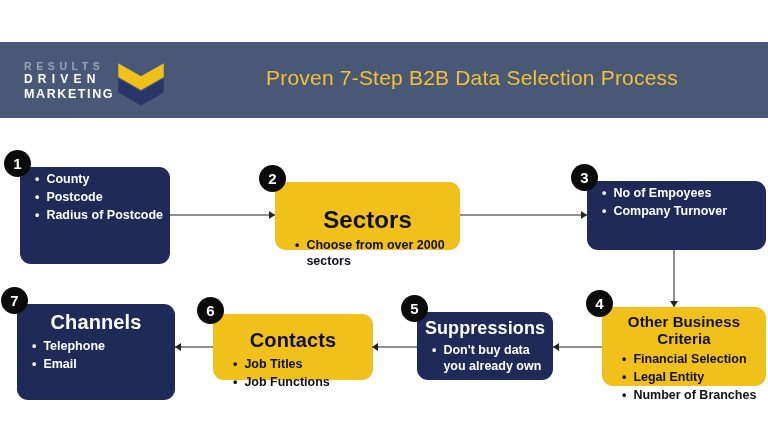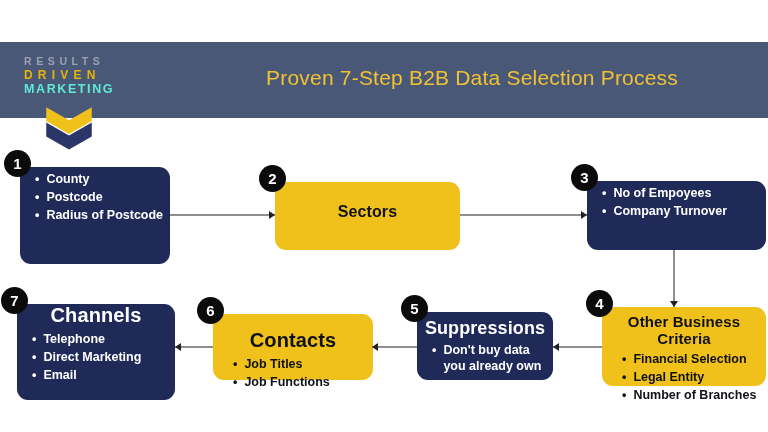--- a/index.html
+++ b/index.html
@@ -2,51 +2,51 @@
 <html style="--navy: #1f2a58; --yellow: #f0c11b; --header_bg: #4a5878; --title_gold: #f1c232; --circle: #0b0b0b; --line: #8f8f8f; --arrow: #222222; --logo_gray: #9aa1b3; --logo_navy: #232e60;"><head>
 <meta charset="utf-8">
 <style>
   html,body{margin:0;padding:0;background:#e8e8e8;}
   .canvas{
     position:relative;width:768px;height:432px;background:#ffffff;
     font-family:"Liberation Sans",sans-serif;overflow:hidden;margin:0 auto;
   }
   
   .header-band{position:absolute;left:0;top:42px;width:768px;height:76px;background:var(--header_bg,#4a5878);}
-  .logo{position:absolute;left:24px;top:13px;display:flex;align-items:center;gap:1px;flex-direction:column;}
+  .logo{position:absolute;left:24px;top:13px;display:flex;align-items:center;gap:1px;}
   .logo-text{display:flex;flex-direction:column;line-height:1.22;}
   .logo-l1{font-size:10.5px;font-weight:700;letter-spacing:4.6px;color:#9aa1b3;}
-  .logo-l2{font-size:12px;font-weight:800;letter-spacing:5.2px;color:#eab308;}
-  .logo-l3{font-size:12.5px;font-weight:800;letter-spacing:1.6px;color:#5eead4;}
+  .logo-l2{font-size:12px;font-weight:800;letter-spacing:5.2px;color:#ffffff;}
+  .logo-l3{font-size:12.5px;font-weight:800;letter-spacing:1.6px;color:#ffffff;}
   .logo-mark{width:52px;height:52px;flex:0 0 auto;}
   .header-title{
     position:absolute;left:180px;right:4px;top:24px;text-align:center;
     font-size:21px;font-weight:400;color:var(--title_gold,#f1c232);letter-spacing:.2px;
   }
   
   .box{position:absolute;border-radius:11px;box-sizing:border-box;}
   .box.navy{background:var(--navy,#1f2a58);color:#ffffff;}
   .box.yellow{background:var(--yellow,#f0c11b);color:#101018;}
   .badge{
     position:absolute;left:-16px;top:-17px;width:27px;height:27px;border-radius:50%;
     background:var(--circle,#0b0b0b);color:#ffffff;display:flex;align-items:center;justify-content:center;
     font-size:15px;font-weight:700;
   }
   .box-title{font-weight:700;text-align:center;letter-spacing:.1px;}
   .bullets{list-style:none;margin:4px 0 0;padding:0 6px 0 15px;font-size:12.5px;font-weight:700;line-height:1.42;}
   .yellow .bullets{padding-left:20px;}
   .bullets li{display:flex;align-items:flex-start;}
   .bullets li::before{content:"\2022";margin-right:7px;}
   .s1{left:20px;top:167px;width:150px;height:97px;}   .s1 .box-title{font-size:20px;padding-top:8px;}
-  .s2{left:275px;top:182px;width:185px;height:68px;}  .s2 .box-title{font-size:16px;padding-top:21px;}
+  .s2{left:275px;top:182px;width:185px;height:68px;}  .s2 .box-title{font-size:24px;padding-top:12px;margin-top:12px;}
   .s3{left:587px;top:181px;width:179px;height:69px;}  .s3 .box-title{font-size:18px;padding-top:7px;}
   .s4{left:602px;top:307px;width:164px;height:79px;}  .s4 .box-title{font-size:15px;padding-top:6px;}
   .s5{left:417px;top:312px;width:136px;height:68px;}  .s5 .box-title{font-size:18px;padding-top:6px;}
   .s6{left:213px;top:314px;width:160px;height:66px;}  .s6 .box-title{font-size:20px;padding-top:15px;}
-  .s7{left:17px;top:304px;width:158px;height:96px;}   .s7 .box-title{font-size:20px;padding-top:0;}
+  .s7{left:17px;top:304px;width:158px;height:96px;}   .s7 .box-title{font-size:20px;padding-top:7px;}
   .s2 .bullets,.s5 .bullets{margin-top:3px;line-height:1.3;}
   
   .line-h{position:absolute;height:2px;background:var(--line,#8f8f8f);}
   .line-v{position:absolute;width:2px;background:var(--line,#8f8f8f);}
   .arrow-right{position:absolute;width:0;height:0;border-top:4px solid transparent;border-bottom:4px solid transparent;border-left:6px solid var(--arrow,#222);}
   .arrow-left{position:absolute;width:0;height:0;border-top:4px solid transparent;border-bottom:4px solid transparent;border-right:6px solid var(--arrow,#222);}
   .arrow-down{position:absolute;width:0;height:0;border-left:4px solid transparent;border-right:4px solid transparent;border-top:6px solid var(--arrow,#222);}
 </style>
 </head>
 <body>
@@ -73,20 +73,23 @@
     <ul class="bullets">
         <li>County</li>
         <li>Postcode</li>
         <li>Radius of Postcode</li>
       </ul>
   </div>
 
   <div class="box yellow s2">
     <div class="badge">2</div>
     <div class="box-title">Sectors</div>
+    <ul class="bullets">
+        <li>Choose from over 2000 sectors</li>
+      </ul>
   </div>
 
   <div class="box navy s3">
     <div class="badge">3</div>
     <ul class="bullets">
         <li>No of Empoyees</li>
         <li>Company Turnover</li>
       </ul>
   </div>
 
@@ -115,21 +118,20 @@
         <li>Job Titles</li>
         <li>Job Functions</li>
       </ul>
   </div>
 
   <div class="box navy s7">
     <div class="badge">7</div>
     <div class="box-title">Channels</div>
     <ul class="bullets">
         <li>Telephone</li>
-        <li>Direct Marketing</li>
         <li>Email</li>
       </ul>
   </div>
 
   <div class="line-h" style="left:170px;top:214px;width:105px"></div>
   <div class="arrow-right" style="left:269px;top:211px"></div>
 
   <div class="line-h" style="left:460px;top:214px;width:127px"></div>
   <div class="arrow-right" style="left:581px;top:211px"></div>
 

